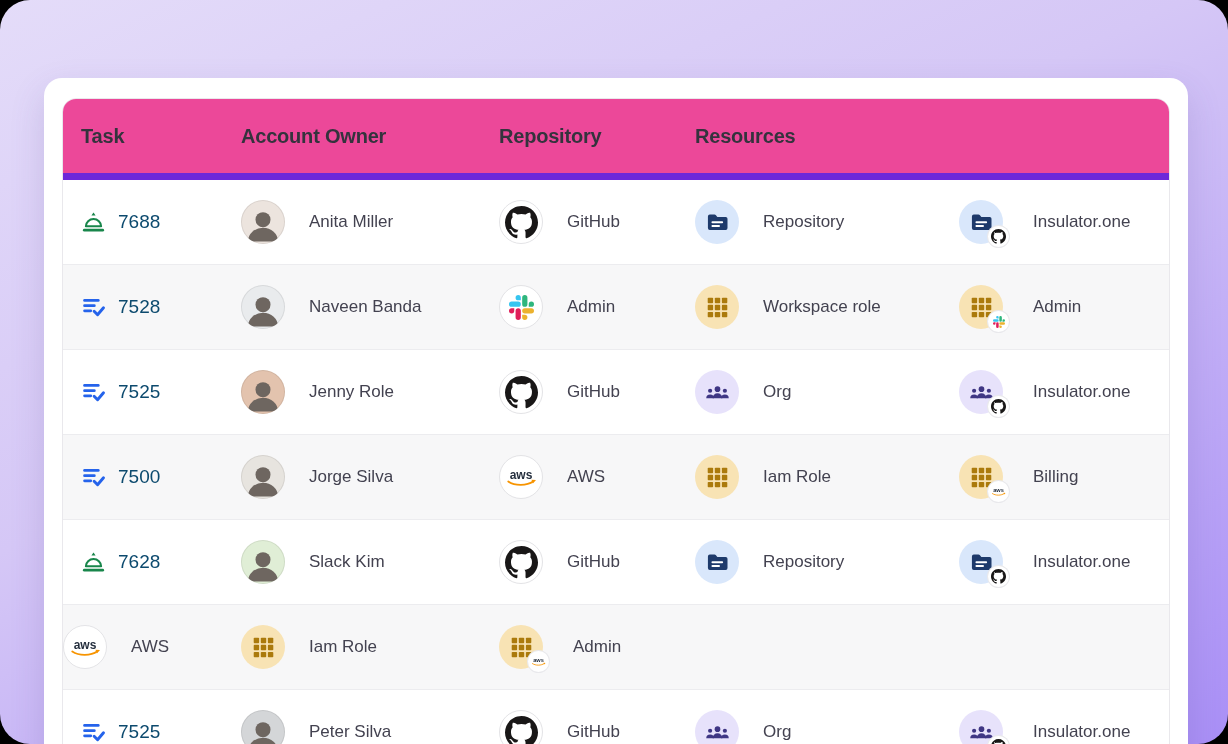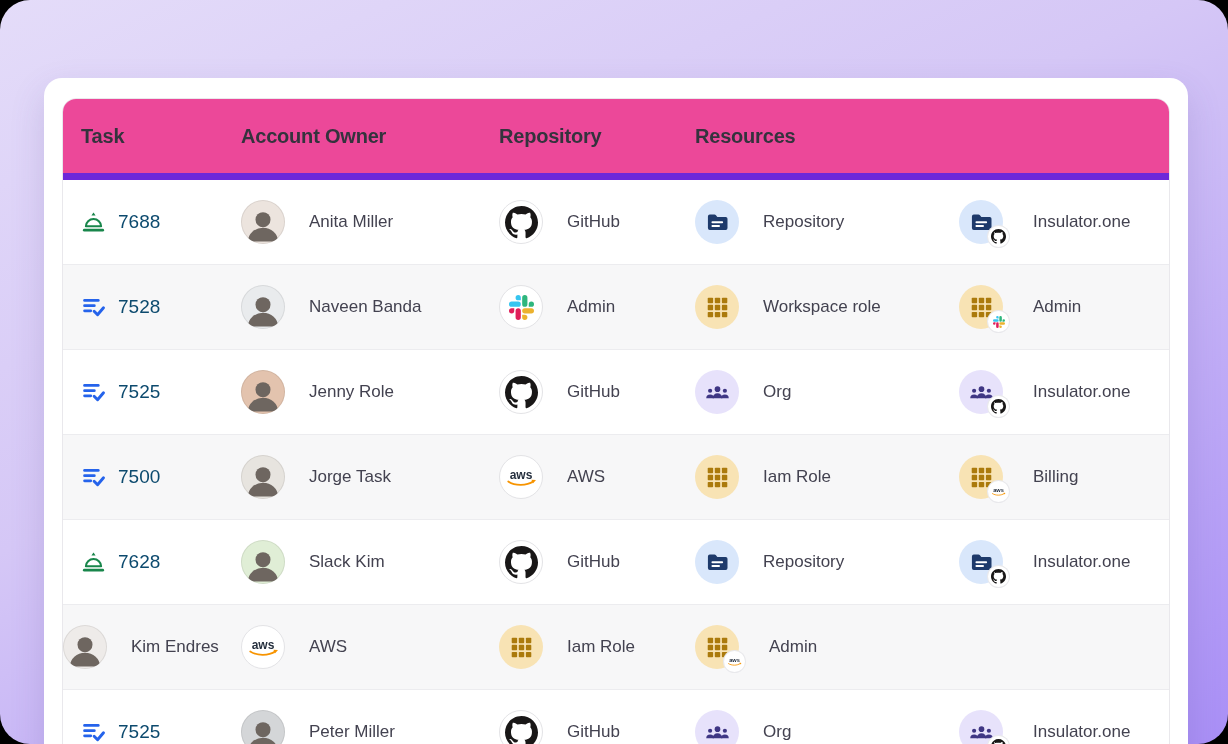--- a/index.html
+++ b/index.html
@@ -320,21 +320,21 @@
                 </svg>
               </span>
       <a class="task-id">7500</a>
     </div>
     <div class="cell c-owner">
       <span class="avatar" style="background-color: rgb(231, 228, 223);">
                 <svg>
                   <use href="#i-person"></use>
                 </svg>
               </span>
-      <span class="name">Jorge Task</span>
+      <span class="name">Jorge Silva</span>
     </div>
     <div class="cell c-app">
 
       <span class="app-circle">
                 <svg class="aw">
                   <use href="#i-aws"></use>
                 </svg>
               </span>
       <span class="label">AWS</span>
     </div>
@@ -413,28 +413,20 @@
                   </svg>
                 </span>
 
       </span>
 
       <span class="label">Insulator.one</span>
     </div>
   </div>
 
   <div class="grid-row row alt">
-    <div class="cell c-owner">
-      <span class="avatar" style="background-color: rgb(238, 235, 233);">
-                <svg>
-                  <use href="#i-person"></use>
-                </svg>
-              </span>
-      <span class="name">Kim Endres</span>
-    </div>
     <div class="cell c-app">
 
       <span class="app-circle">
                 <svg class="aw">
                   <use href="#i-aws"></use>
                 </svg>
               </span>
       <span class="label">AWS</span>
     </div>
     <div class="cell c-rtype">
@@ -474,21 +466,21 @@
                 </svg>
               </span>
       <a class="task-id">7525</a>
     </div>
     <div class="cell c-owner">
       <span class="avatar" style="background-color: rgb(212, 214, 216);">
                 <svg>
                   <use href="#i-person"></use>
                 </svg>
               </span>
-      <span class="name">Peter Miller</span>
+      <span class="name">Peter Silva</span>
     </div>
     <div class="cell c-app">
       <span class="app-circle">
                 <svg class="gh">
                   <use href="#i-github"></use>
                 </svg>
               </span>
 
       <span class="label">GitHub</span>
     </div>

